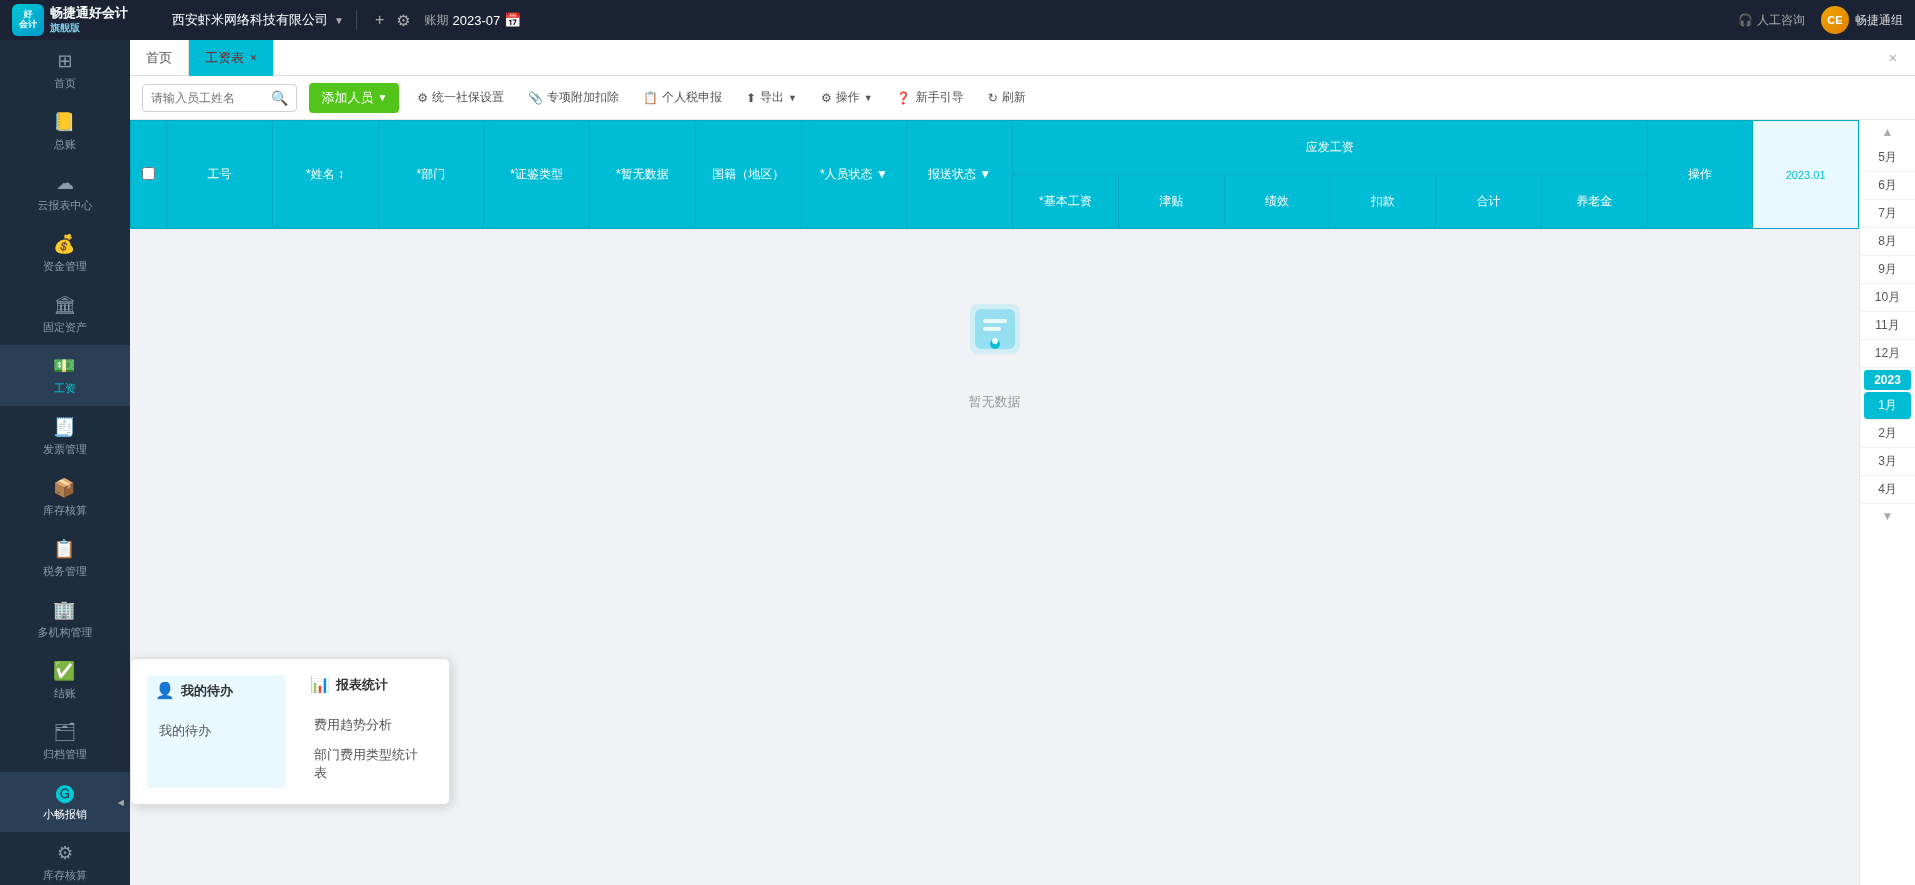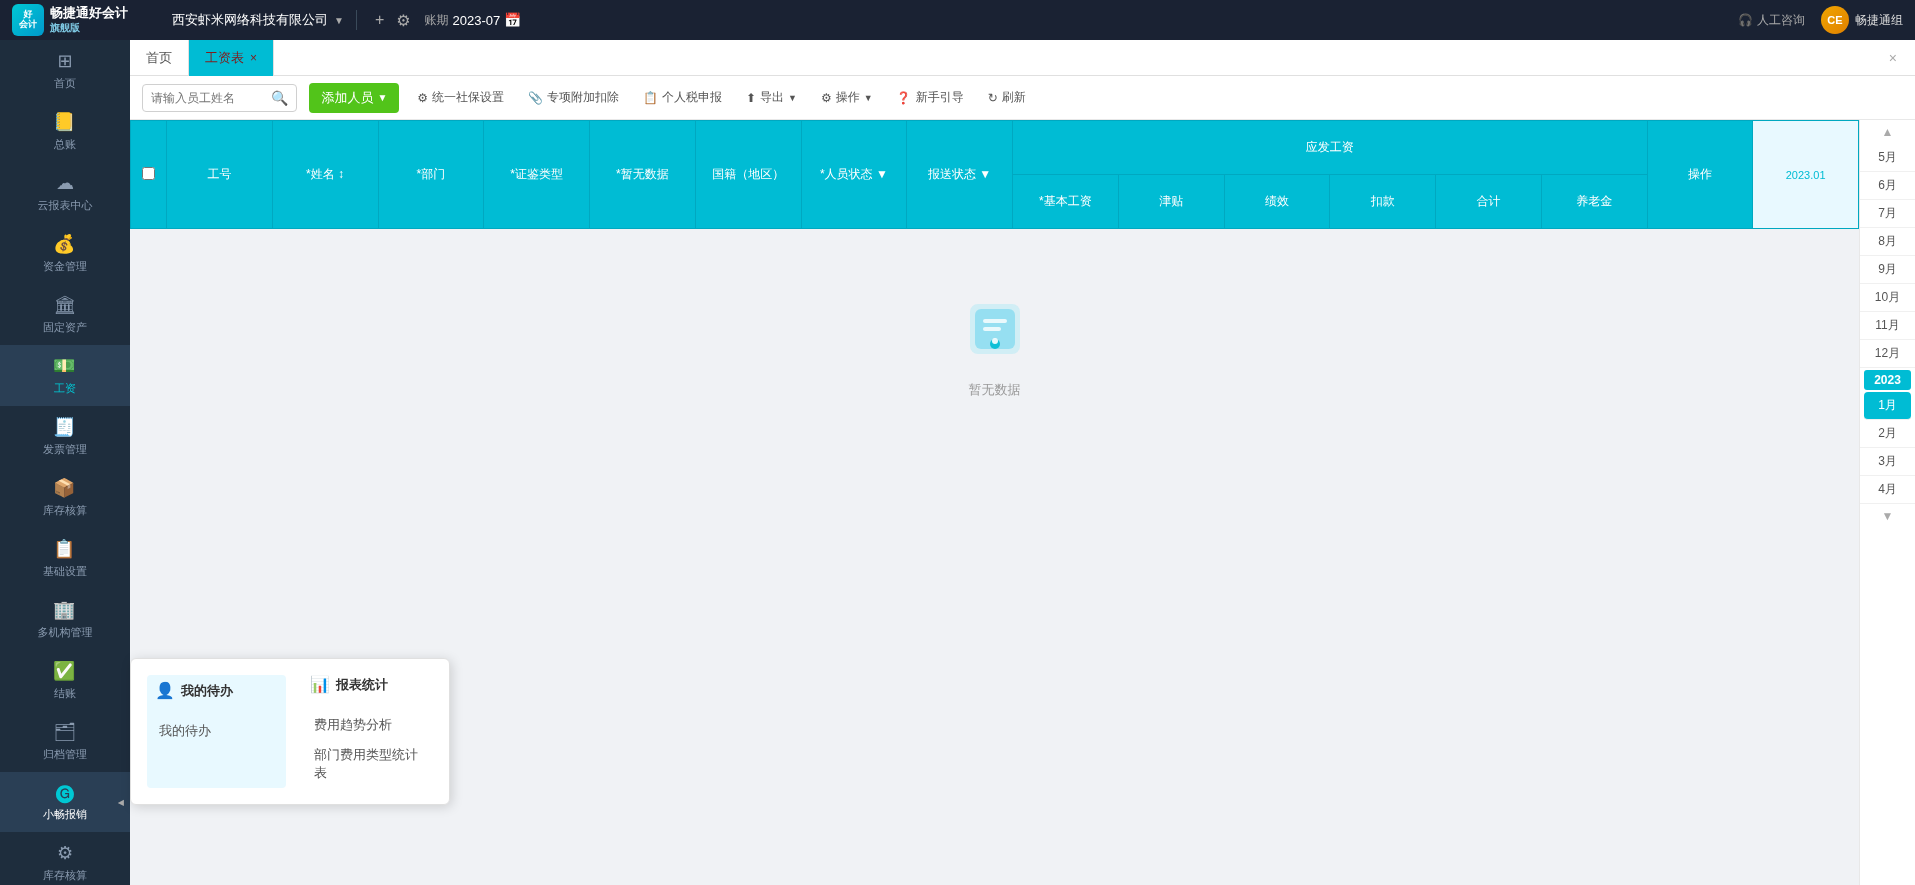--- a/index.html
+++ b/index.html
@@ -55,21 +55,21 @@
 
     
     .table-wrapper { flex: 1; overflow: auto; position: relative; }
     .salary-table { width: 100%; border-collapse: collapse; table-layout: fixed; }
     .salary-table th { background: #00bcd4; color: #fff; font-size: 12px; font-weight: normal; padding: 18px 8px; text-align: center; border: 1px solid #00a8c0; white-space: nowrap; }
     .th-group { background: #00bcd4; color: #fff; text-align: center; font-size: 12px; padding: 4px 8px; border: 1px solid #00a8c0; }
     .checkbox-th { width: 36px; }
     .salary-table td { padding: 6px 8px; text-align: center; border-bottom: 1px solid #eee; font-size: 12px; }
 
     
-    .empty-state { display: flex; flex-direction: column; align-items: center; justify-content: center; flex: 1; gap: 12px; padding: 60px 16px; }
+    .empty-state { display: flex; flex-direction: column; align-items: center; justify-content: center; flex: 1; gap: 24px; padding: 60px 16px; }
     .empty-icon { width: 80px; height: 80px; }
     .empty-text { color: #999; font-size: 13px; }
 
     
     .right-panel { width: 56px; background: #fff; border-left: 1px solid #e8e8e8; flex-shrink: 0; display: flex; flex-direction: column; overflow-y: auto; }
     .date-scroll-up, .date-scroll-down { height: 24px; display: flex; align-items: center; justify-content: center; cursor: pointer; color: #aaa; font-size: 12px; flex-shrink: 0; }
     .date-item { padding: 5px 4px; text-align: center; font-size: 12px; color: #555; cursor: pointer; border-bottom: 1px solid #f0f0f0; white-space: nowrap; }
     .date-item.active { background: #00bcd4; color: #fff; border-radius: 4px; margin: 0 4px; }
     .date-year { background: #00bcd4; color: #fff; font-size: 12px; font-weight: bold; padding: 3px 4px; text-align: center; border-radius: 3px; margin: 2px 4px; }
 
@@ -151,21 +151,21 @@
       <div class="sidebar-item">
         <span class="sidebar-icon">🧾</span>
         <span class="sidebar-label">发票管理</span>
       </div>
       <div class="sidebar-item">
         <span class="sidebar-icon">📦</span>
         <span class="sidebar-label">库存核算</span>
       </div>
       <div class="sidebar-item">
         <span class="sidebar-icon">📋</span>
-        <span class="sidebar-label">基础设置</span>
+        <span class="sidebar-label">税务管理</span>
       </div>
       <div class="sidebar-item">
         <span class="sidebar-icon">🏢</span>
         <span class="sidebar-label">多机构管理</span>
       </div>
       <div class="sidebar-item">
         <span class="sidebar-icon">✅</span>
         <span class="sidebar-label">结账</span>
       </div>
       <div class="sidebar-item">

